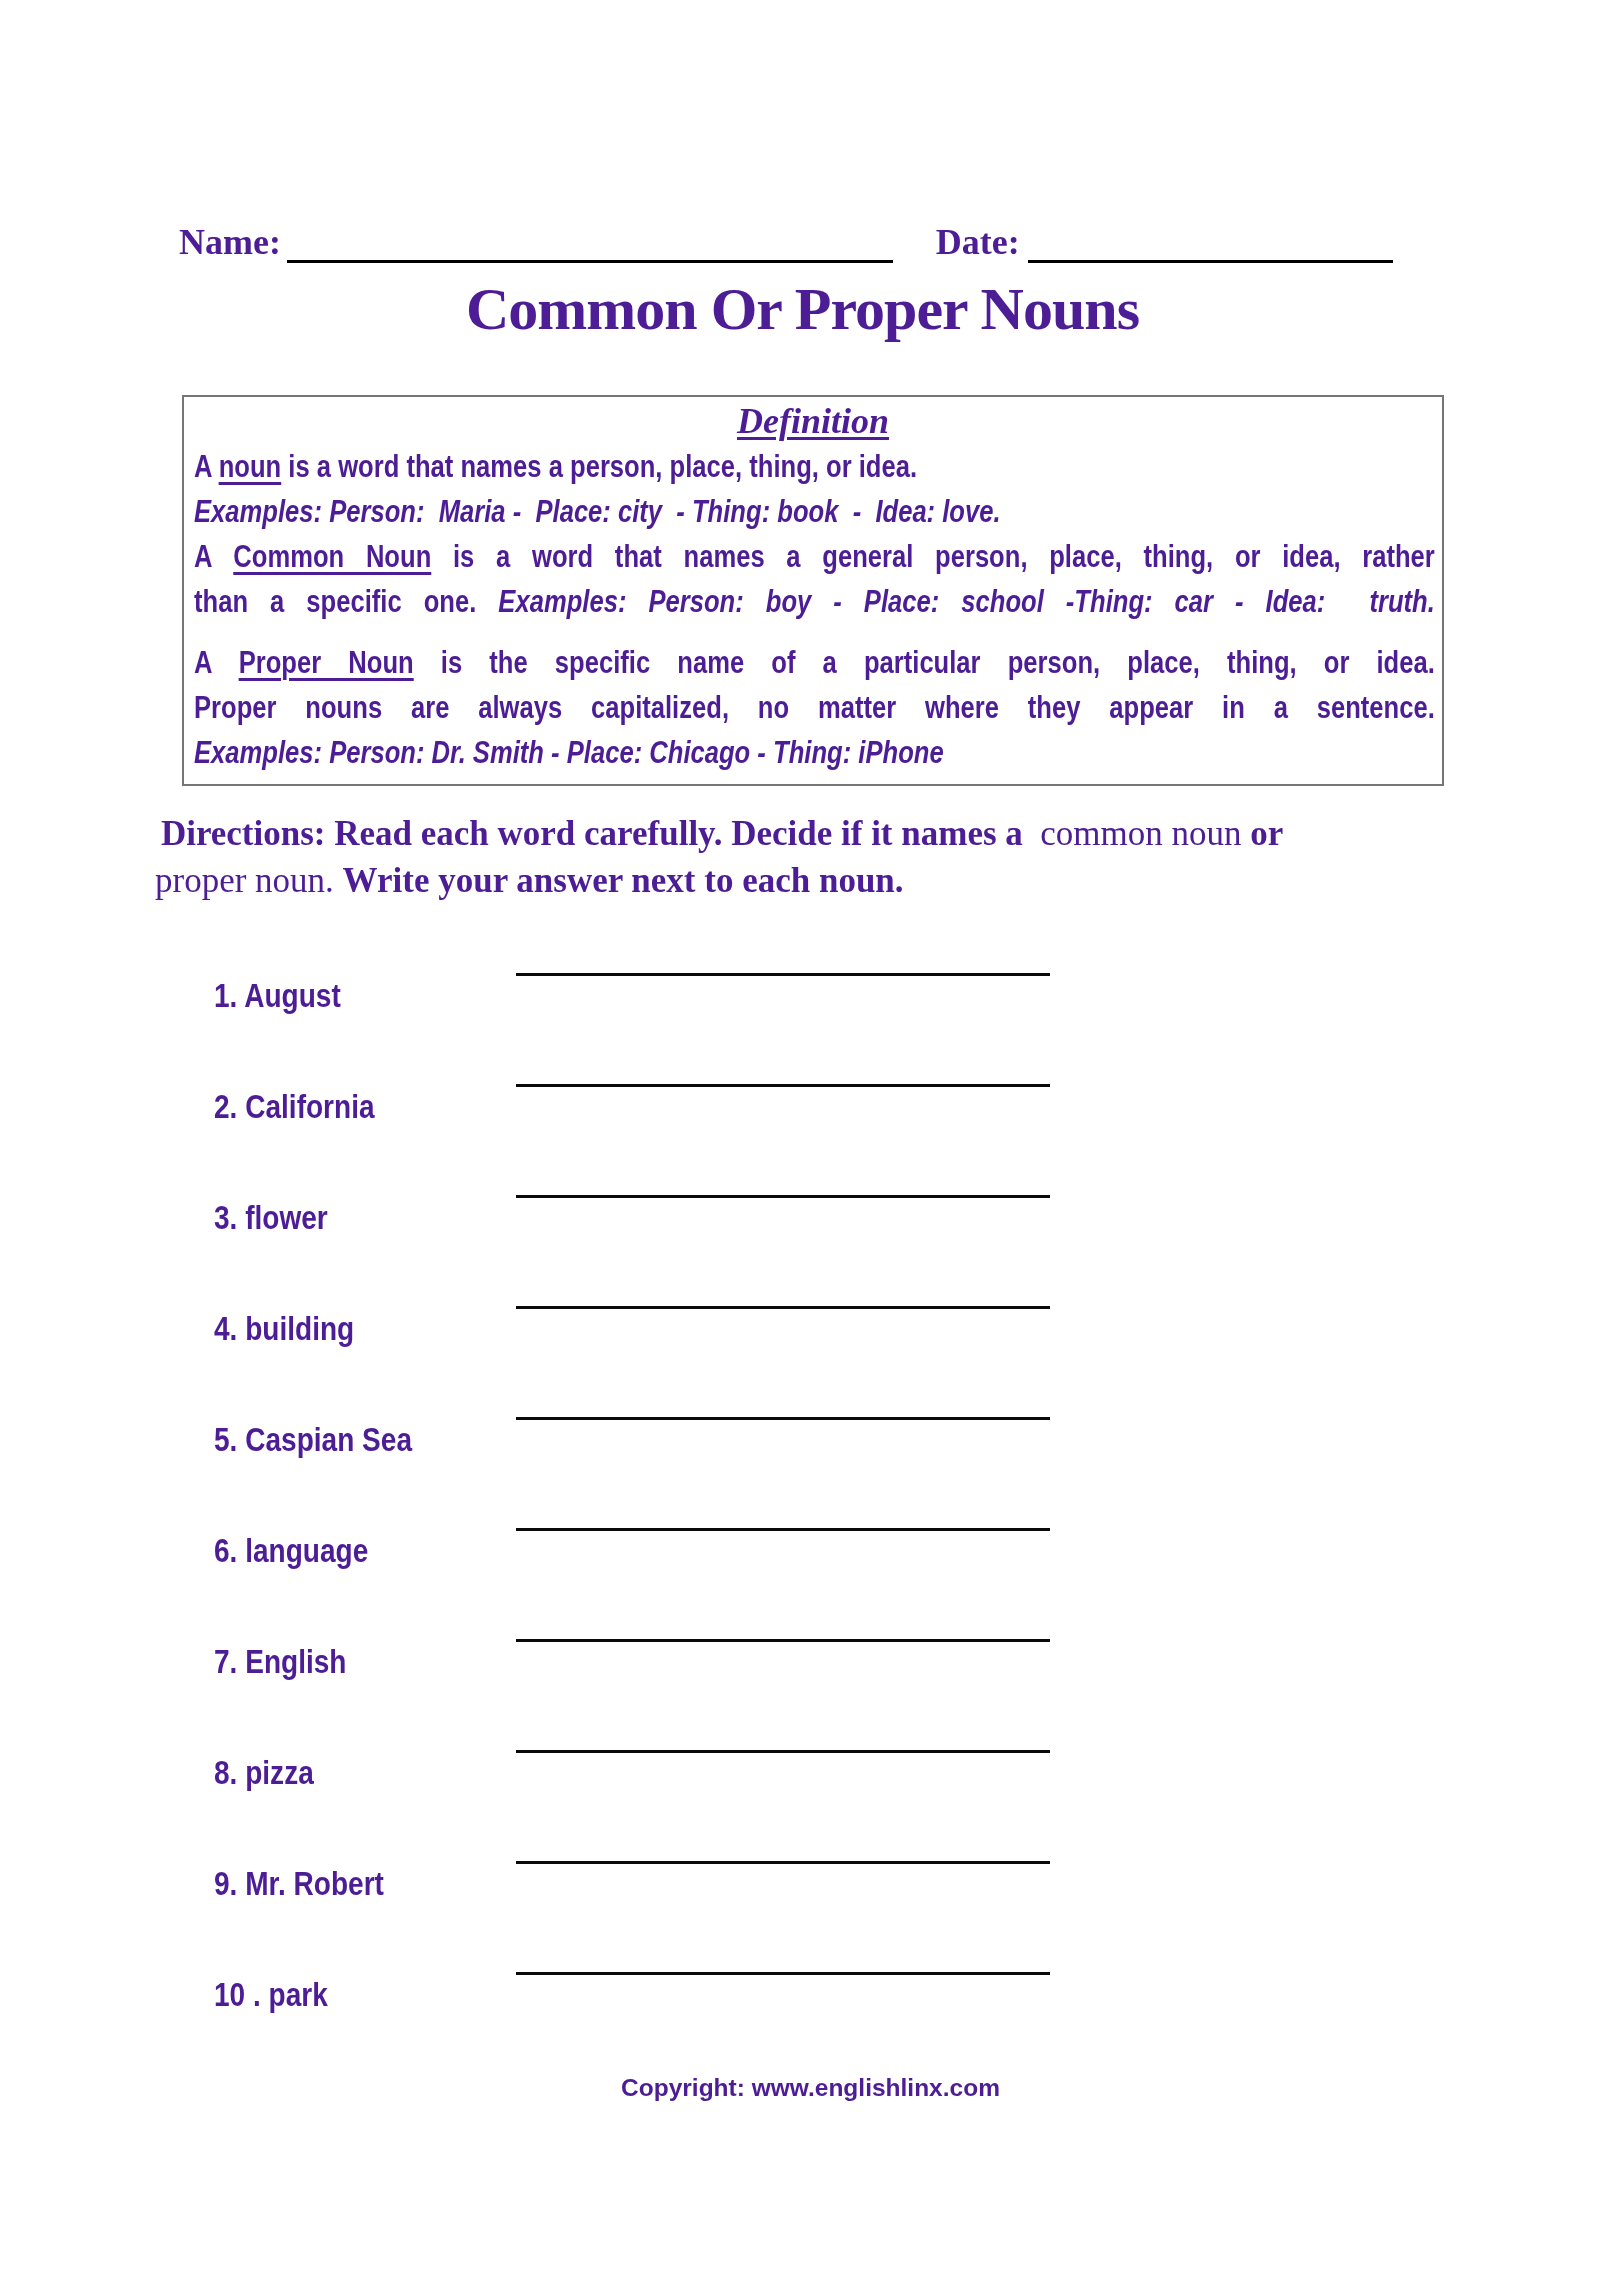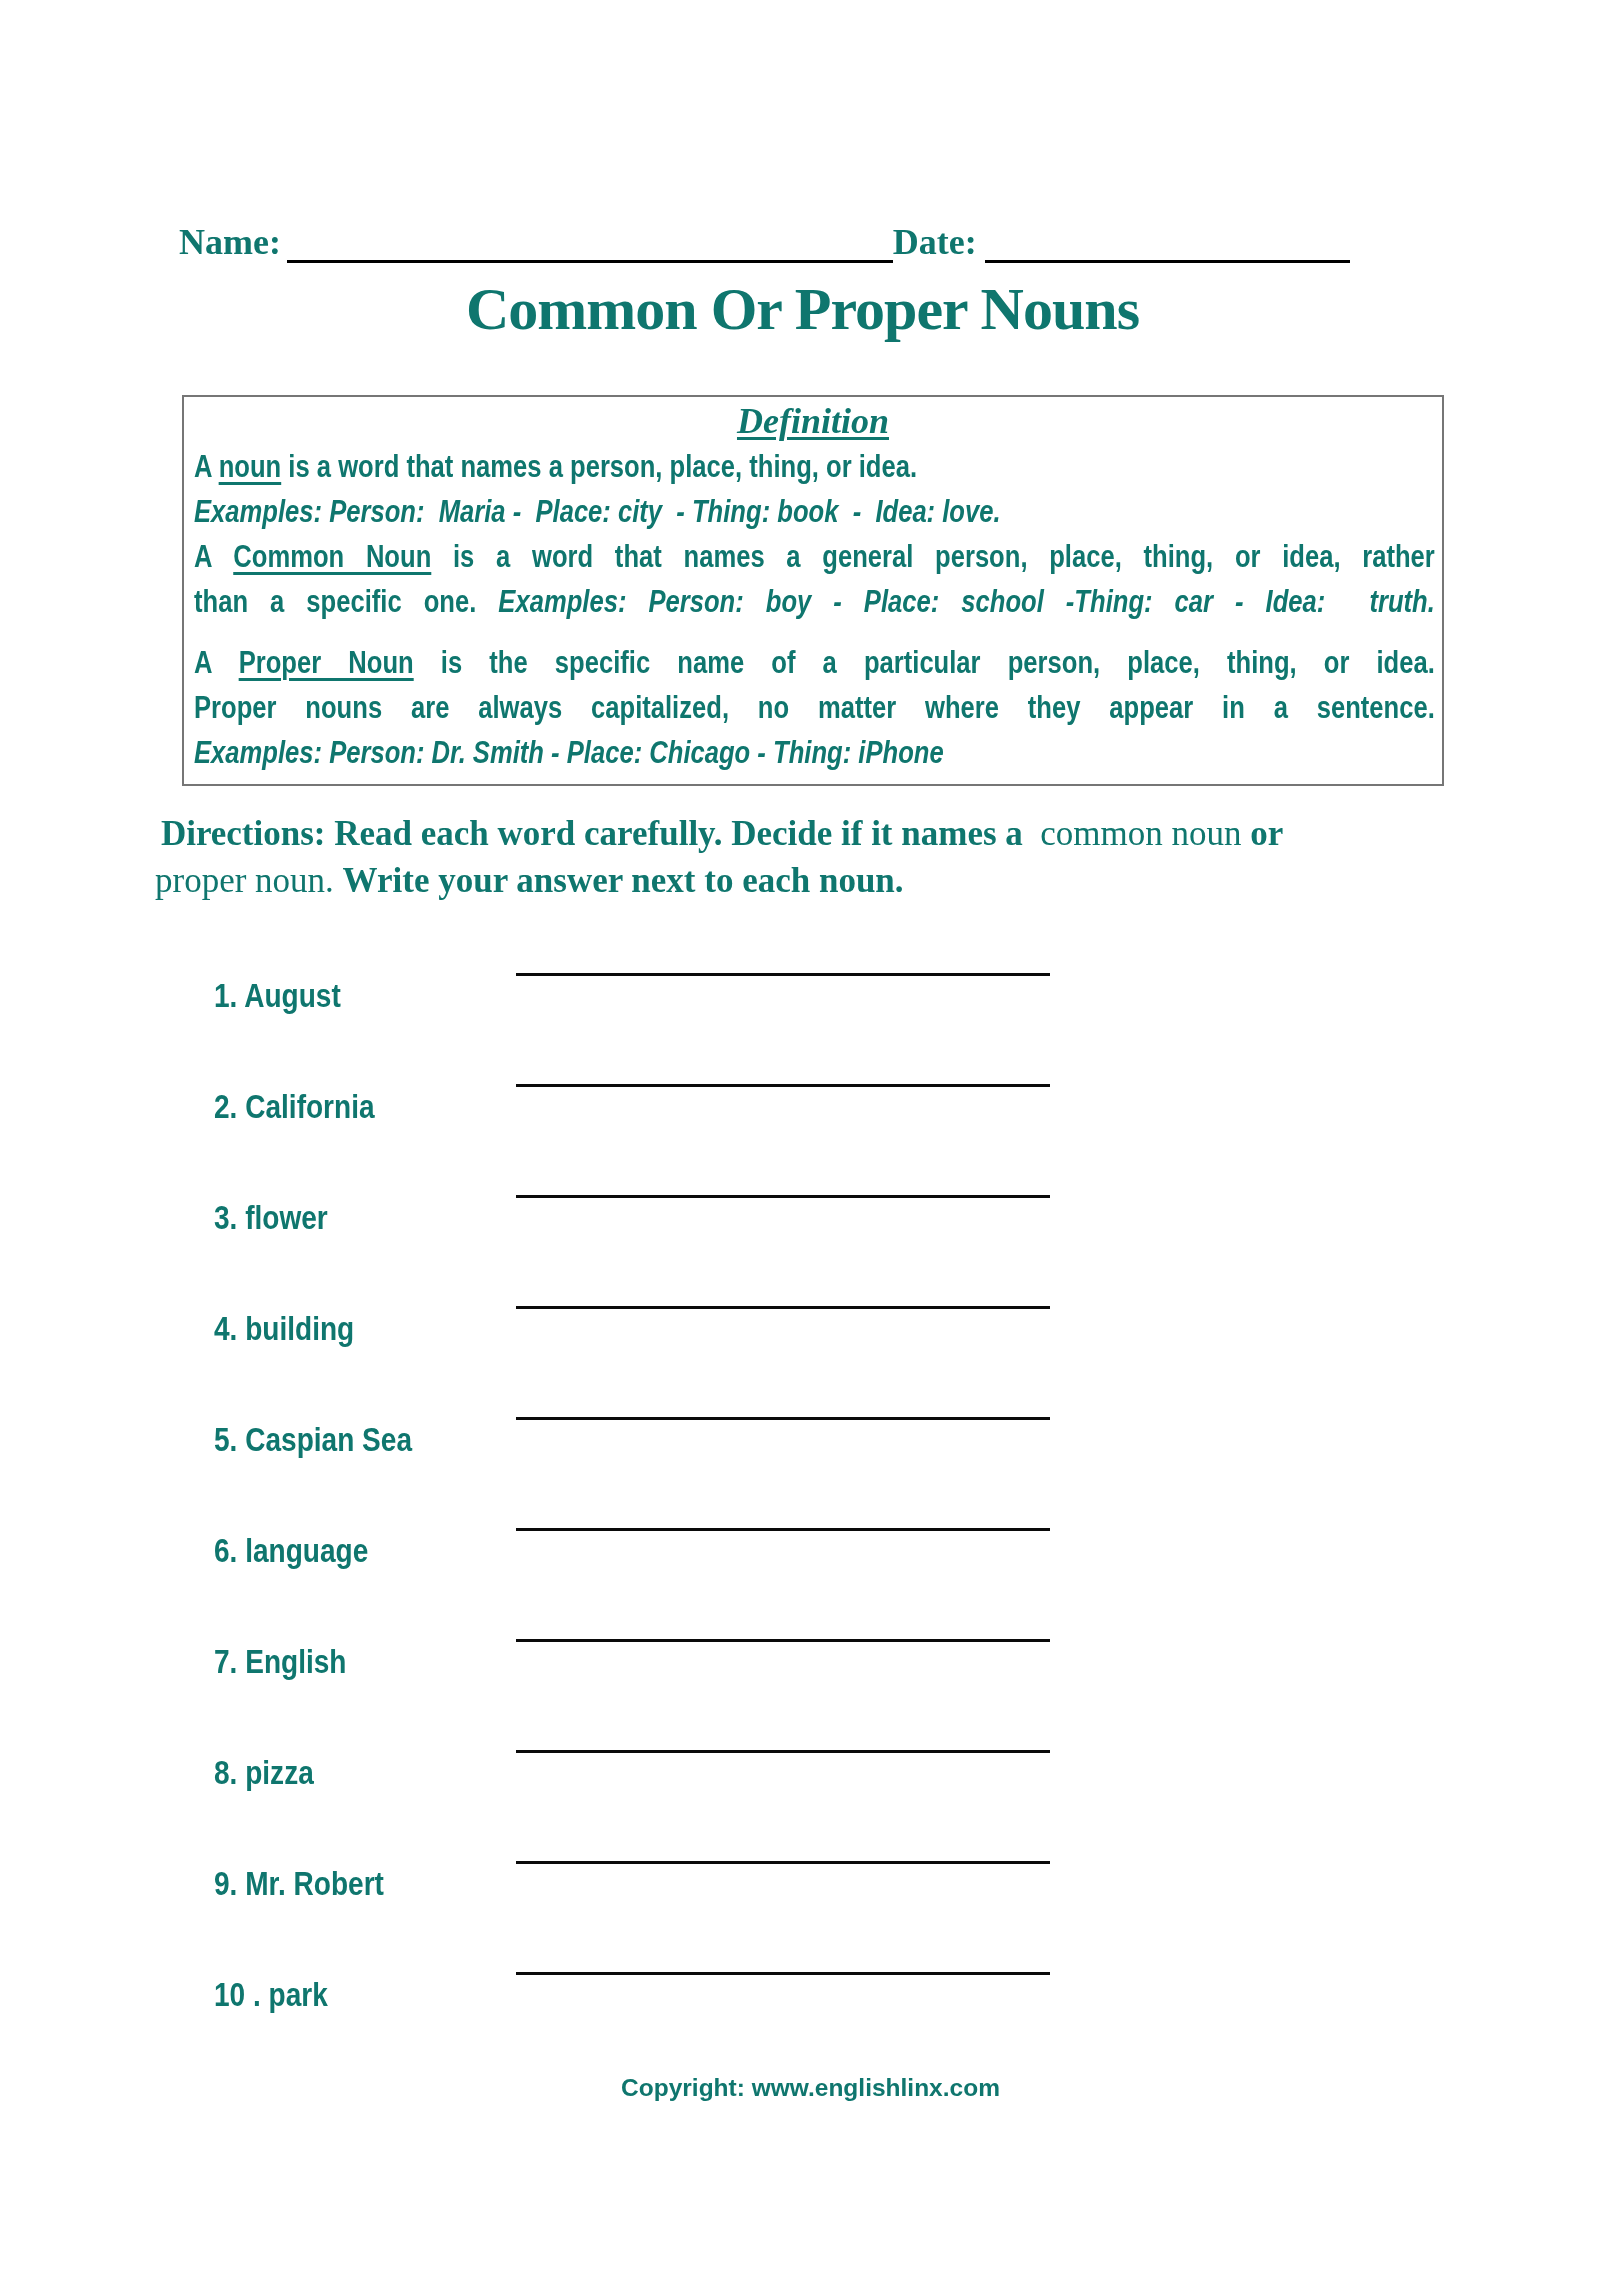--- a/index.html
+++ b/index.html
@@ -1,29 +1,29 @@
 <!DOCTYPE html>
 <html><head>
 <meta charset="utf-8">
 <style>
   html, body { margin:0; padding:0; background:#ffffff; }
   .page {
     position:relative; width:1621px; height:2293px;
-    background:#ffffff; color:#0f766e;
+    background:#ffffff; color:#4c1d95;
     font-family:"Liberation Serif", serif;
     overflow:hidden;
   }
   [data-bind] { white-space:pre-wrap; }
 
   
   .name-row { position:absolute; left:179px; top:222px; display:flex; align-items:flex-end; }
   .field-label { font-weight:bold; font-size:36px; line-height:41px; white-space:nowrap; }
   .blank-line { border-bottom:3.9px solid #000; height:35px; }
   .name-blank { width:606px; margin-left:5.9px; }
-  .date-label { }
+  .date-label { margin-left:43px; }
   .date-blank { width:365px; margin-left:7.8px; }
 
   
   .title {
     position:absolute; left:0; right:16px; top:275px;
     text-align:center; font-weight:bold; font-size:60px; letter-spacing:-1px;
   }
 
   
   .def-box {

